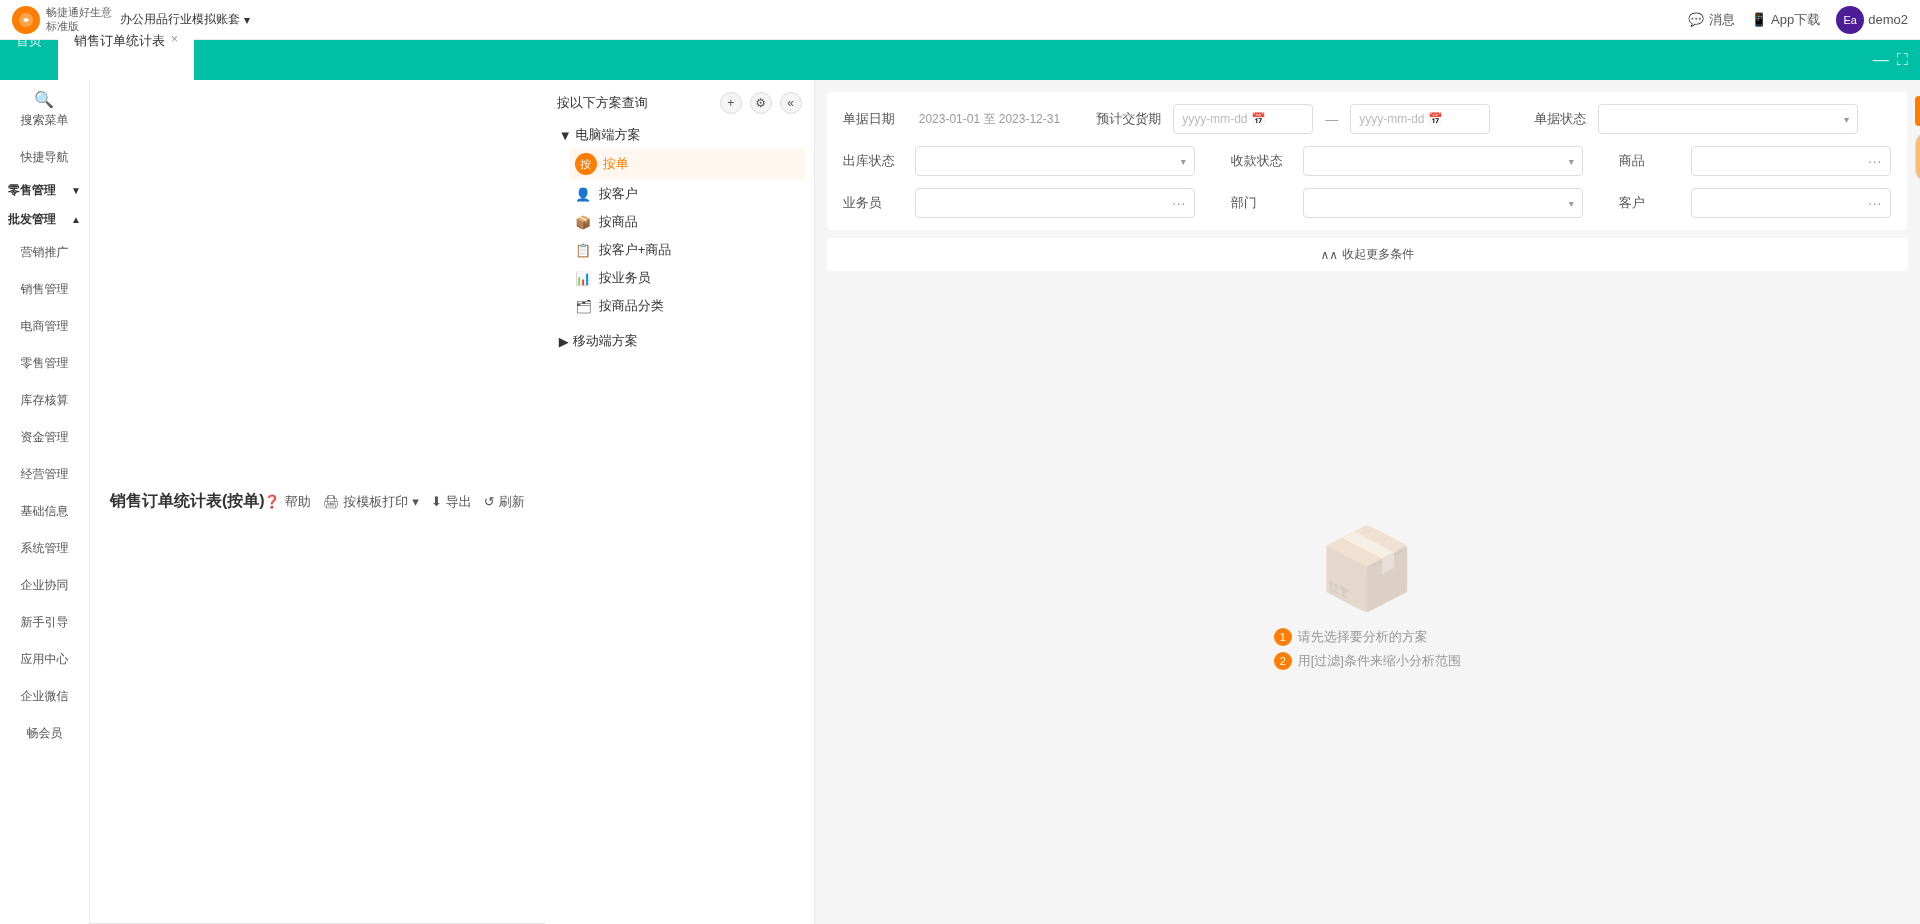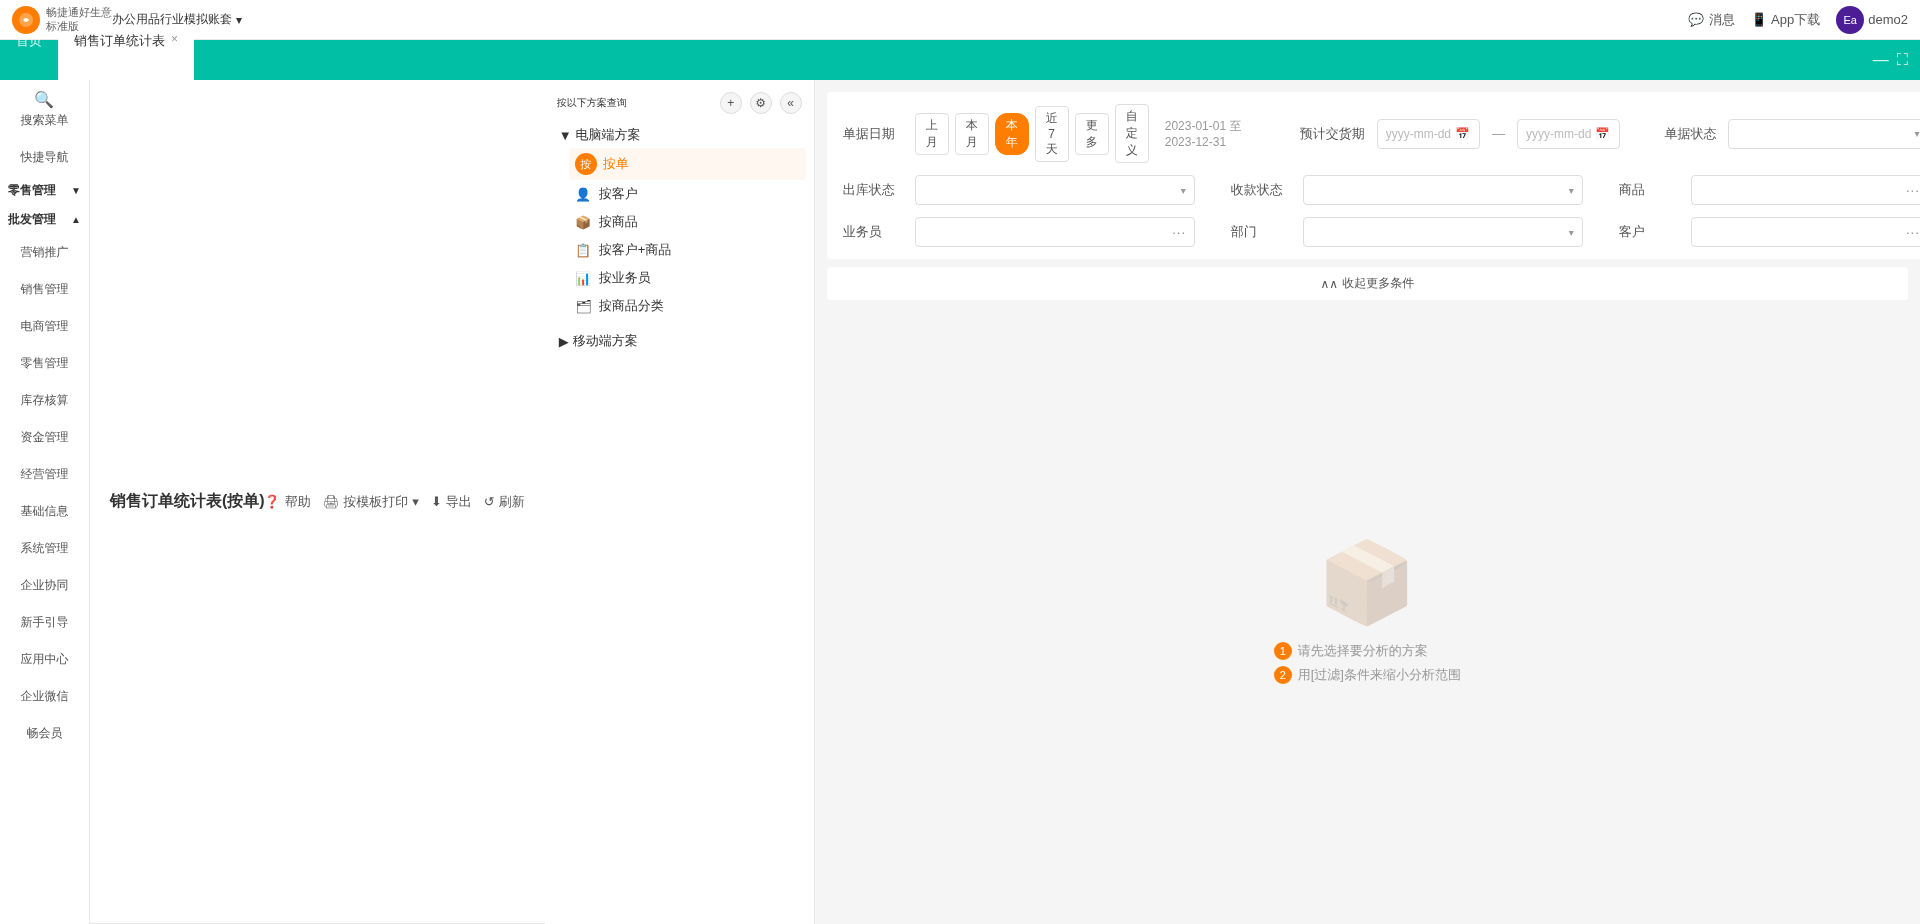--- a/index.html
+++ b/index.html
@@ -1,20 +1,20 @@
 <!DOCTYPE html>
 <html><head>
   <meta charset="utf-8">
   <style>
     * { box-sizing: border-box; margin: 0; padding: 0; }
     body { font-family: 'Microsoft YaHei', Arial, sans-serif; font-size: 13px; background: #f5f5f5; color: #333; height: 924px; overflow: hidden; display: flex; flex-direction: column; }
 
     
     .top-bar { height: 40px; background: #fff; display: flex; align-items: center; justify-content: space-between; padding: 0 12px; border-bottom: 1px solid #e8e8e8; flex-shrink: 0; }
-    .top-bar-left { display: flex; align-items: center; }
+    .top-bar-left { display: flex; align-items: center; gap: 8px; }
     .logo-area { display: flex; align-items: center; gap: 6px; }
     .logo-icon { width: 28px; height: 28px; background: #ff7d00; border-radius: 50%; display: flex; align-items: center; justify-content: center; }
     .logo-icon svg { width: 16px; height: 16px; fill: white; }
     .logo-text { font-size: 11px; color: #666; line-height: 1.2; }
     .company-selector { display: flex; align-items: center; gap: 4px; color: #333; font-size: 12px; cursor: pointer; }
     .top-bar-right { display: flex; align-items: center; gap: 16px; }
     .top-bar-btn { display: flex; align-items: center; gap: 4px; color: #555; font-size: 13px; cursor: pointer; }
     .avatar { width: 28px; height: 28px; border-radius: 50%; background: #4c1d95; color: white; display: flex; align-items: center; justify-content: center; font-size: 11px; }
 
     
@@ -41,21 +41,21 @@
     
     .page-header { background: #fff; padding: 12px 20px 0; border-bottom: 1px solid #e8e8e8; display: flex; align-items: center; justify-content: space-between; flex-shrink: 0; }
     .page-title { font-size: 16px; font-weight: bold; color: #333; padding-bottom: 12px; }
     .page-actions { display: flex; align-items: center; gap: 12px; padding-bottom: 12px; }
     .page-action-btn { display: flex; align-items: center; gap: 4px; color: #555; font-size: 13px; cursor: pointer; }
 
     
     .body-layout { display: flex; flex: 1; overflow: hidden; }
     .left-panel { width: 270px; background: #fff; border-right: 1px solid #e8e8e8; flex-shrink: 0; overflow-y: auto; padding: 8px; }
     .left-panel-header { display: flex; align-items: center; justify-content: space-between; padding: 4px 4px 8px; }
-    .left-panel-title { font-size: 10px; color: #333; font-weight: 500; }
+    .left-panel-title { font-size: 13px; color: #333; font-weight: 500; }
     .left-panel-actions { display: flex; gap: 8px; }
     .left-panel-action { width: 22px; height: 22px; border-radius: 50%; background: #f5f5f5; border: 1px solid #ddd; display: flex; align-items: center; justify-content: center; cursor: pointer; font-size: 12px; color: #555; }
     .tree-item { display: flex; align-items: center; gap: 6px; padding: 5px 6px; cursor: pointer; border-radius: 4px; font-size: 13px; color: #333; }
     .tree-item.active { background: #fff7f0; color: #ff7d00; }
     .tree-item .tree-icon { width: 18px; height: 18px; display: flex; align-items: center; justify-content: center; }
     .tree-item .active-dot { width: 22px; height: 22px; background: #ff7d00; border-radius: 50%; display: flex; align-items: center; justify-content: center; color: white; font-size: 11px; }
     .tree-parent { display: flex; align-items: center; gap: 4px; padding: 4px 6px; cursor: pointer; font-size: 13px; color: #333; font-weight: 500; }
     .tree-children { padding-left: 16px; }
 
     
@@ -277,28 +277,20 @@
         </div>
       </div>
 
       <div class="right-panel">
 
         <div style="display:flex; gap:8px; margin-bottom:8px; align-items:flex-start;">
           <div class="filter-area" style="flex:1;">
 
             <div class="filter-row">
               <span class="filter-label">单据日期</span>
-              <div class="filter-date-group">
-                <button class="date-btn">上月</button>
-                <button class="date-btn">本月</button>
-                <button class="date-btn active">本年</button>
-                <button class="date-btn">近7天</button>
-                <button class="date-btn">更多</button>
-                <button class="date-btn">自定义</button>
-              </div>
               <span class="date-range">2023-01-01 至 2023-12-31</span>
 
               <span class="filter-label" style="margin-left:24px;">预计交货期</span>
               <div class="filter-date-input">
                 <span style="color:#bbb;font-size:12px;">yyyy-mm-dd</span>
                 <span style="color:#bbb;">📅</span>
               </div>
               <span class="date-separator">—</span>
               <div class="filter-date-input">
                 <span style="color:#bbb;font-size:12px;">yyyy-mm-dd</span>

